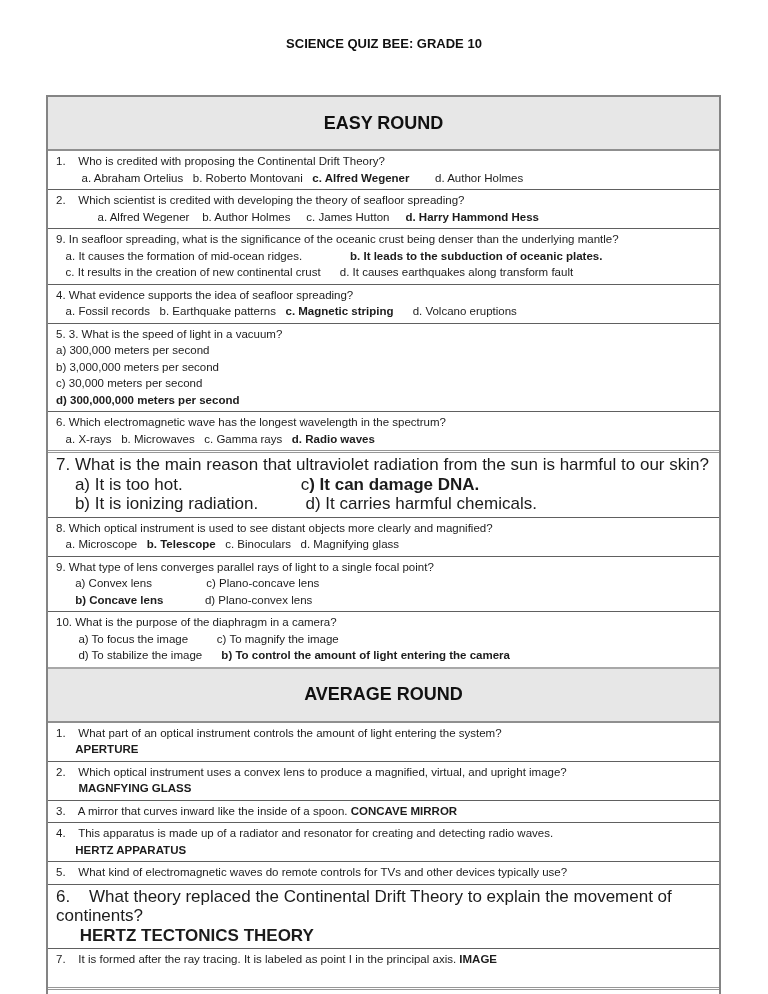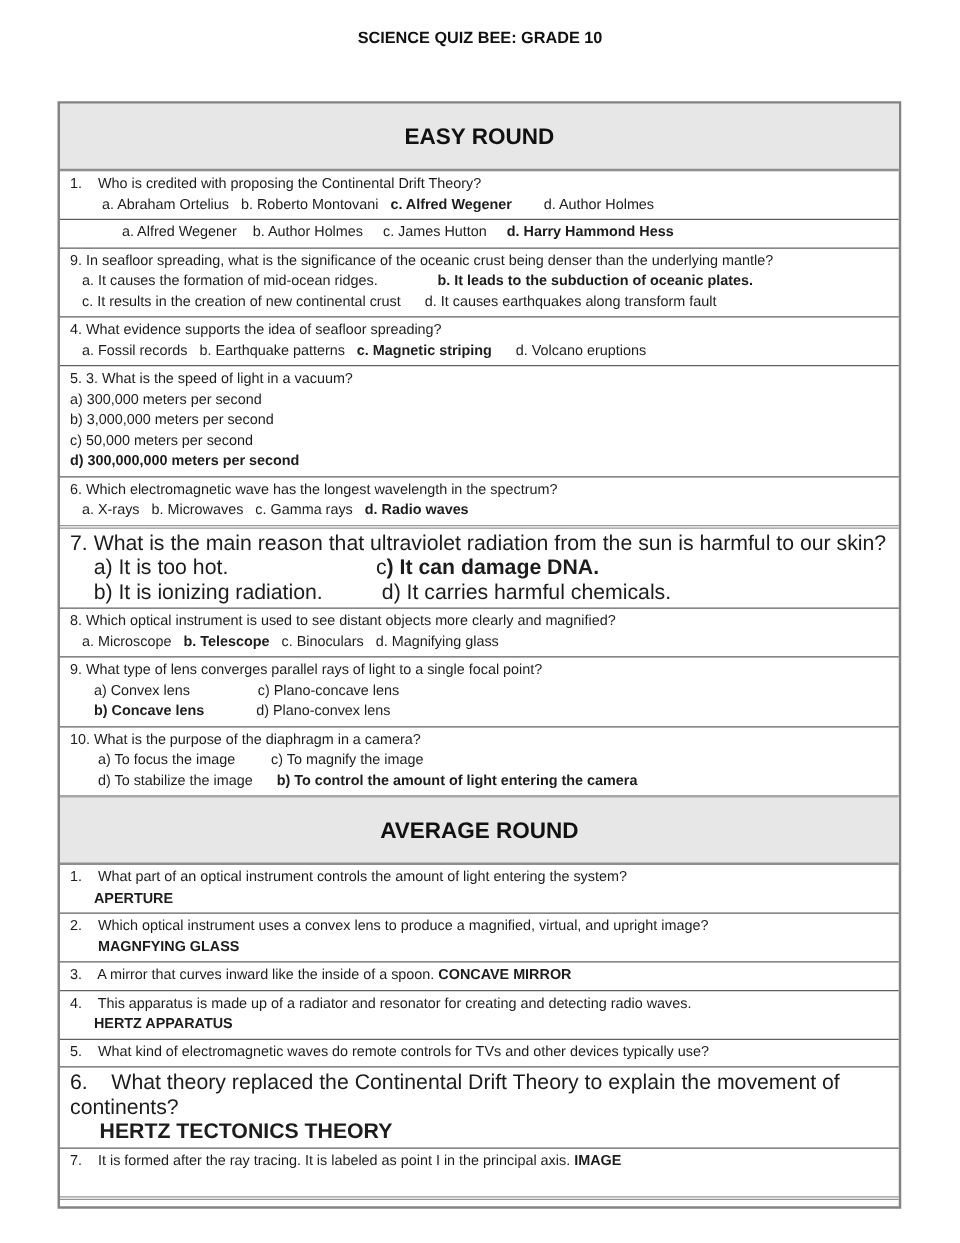--- a/index.html
+++ b/index.html
@@ -1,18 +1,18 @@
 <!DOCTYPE html>
 <html><head>
 <meta charset="utf-8">
 <style>
   html,body{margin:0;padding:0;background:#ffffff;}
   body{font-family:"Liberation Sans",sans-serif;color:#1c1c1c;}
   .page{width:768px;height:994px;background:#ffffff;overflow:hidden;position:relative;}
-  .doc-title{padding-top:22px;text-align:center;font-weight:bold;font-size:13px;color:#111;}
+  .doc-title{padding-top:36px;text-align:center;font-weight:bold;font-size:13px;color:#111;}
   .quiz-table{margin-top:44px;margin-left:46px;width:675px;border:2px solid #848484;box-sizing:border-box;background:#fff;}
   .section-header{background:#e7e7e7;height:52px;display:flex;align-items:center;justify-content:center;
                   font-weight:bold;font-size:18px;border-bottom:2px solid #8f8f8f;color:#111;}
   .section-header.avg{border-top:2px solid #a8a8a8;}
   .q-row{border-top:1px solid #606060;padding:2px 6px 3px 8px;font-size:11.5px;line-height:16.5px;}
   .rows .q-row:first-child{border-top:none;}
   .q-row.large{font-size:17px;line-height:19.5px;}
   .q-row.thick-top{border-top:3px double #979797;}
   .q-line{white-space:pre-wrap;}
   .bold{font-weight:bold;text-align:right;}
@@ -25,36 +25,37 @@
   <div class="quiz-table">
     <div class="section-header">
       <span>EASY ROUND</span>
     </div>
     <div class="rows" id="easy-rows">
         <div class="q-row">
           <div class="q-line"><span>1.    Who is credited with proposing the Continental Drift Theory?</span></div>
           <div class="q-line"><span>        a. Abraham Ortelius   b. Roberto Montovani   </span><span class="bold">c. Alfred Wegener</span><span>        d. Author Holmes</span></div>
         </div>
         <div class="q-row">
+          <div class="q-line"><span>2.    Which scientist is credited with developing the theory of seafloor spreading?</span></div>
           <div class="q-line"><span>             a. Alfred Wegener    b. Author Holmes     c. James Hutton     </span><span class="bold">d. Harry Hammond Hess</span></div>
         </div>
         <div class="q-row">
           <div class="q-line"><span>9. In seafloor spreading, what is the significance of the oceanic crust being denser than the underlying mantle?</span></div>
           <div class="q-line"><span>   a. It causes the formation of mid-ocean ridges.               </span><span class="bold">b. It leads to the subduction of oceanic plates.</span></div>
           <div class="q-line"><span>   c. It results in the creation of new continental crust      d. It causes earthquakes along transform fault</span></div>
         </div>
         <div class="q-row">
           <div class="q-line"><span>4. What evidence supports the idea of seafloor spreading?</span></div>
           <div class="q-line"><span>   a. Fossil records   b. Earthquake patterns   </span><span class="bold">c. Magnetic striping</span><span>      d. Volcano eruptions</span></div>
         </div>
         <div class="q-row">
           <div class="q-line"><span>5. 3. What is the speed of light in a vacuum?</span></div>
           <div class="q-line"><span>a) 300,000 meters per second</span></div>
           <div class="q-line"><span>b) 3,000,000 meters per second</span></div>
-          <div class="q-line"><span>c) 50,000 meters per second</span></div>
+          <div class="q-line"><span>c) 30,000 meters per second</span></div>
           <div class="q-line"><span class="bold">d) 300,000,000 meters per second</span></div>
         </div>
         <div class="q-row">
           <div class="q-line"><span>6. Which electromagnetic wave has the longest wavelength in the spectrum?</span></div>
           <div class="q-line"><span>   a. X-rays   b. Microwaves   c. Gamma rays   </span><span class="bold">d. Radio waves</span></div>
         </div>
         <div class="q-row large thick-top">
           <div class="q-line"><span>7. What is the main reason that ultraviolet radiation from the sun is harmful to our skin?</span></div>
           <div class="q-line"><span>    a) It is too hot.                         c</span><span class="bold">) It can damage DNA.</span></div>
           <div class="q-line"><span>    b) It is ionizing radiation.          d) It carries harmful chemicals.</span></div>

